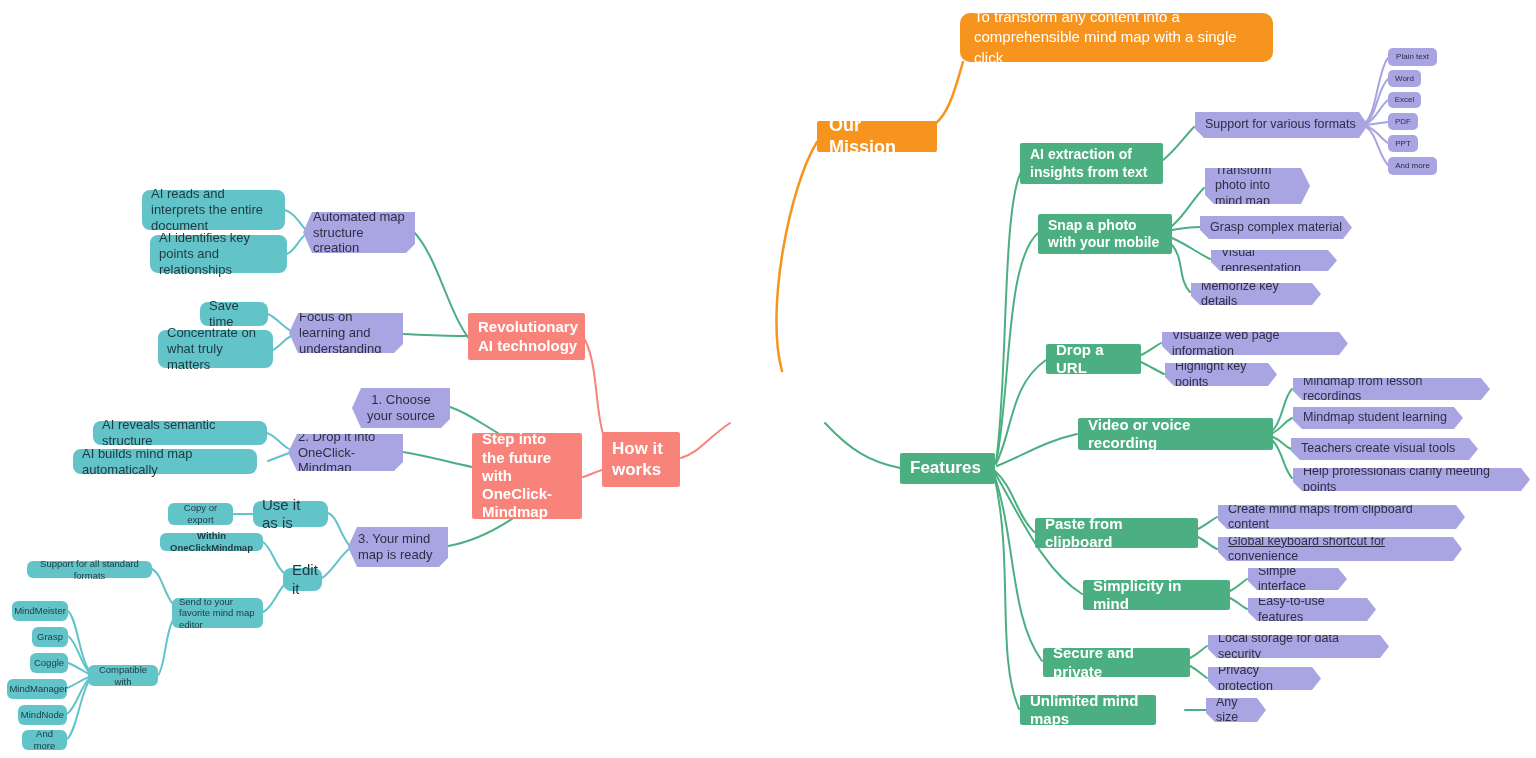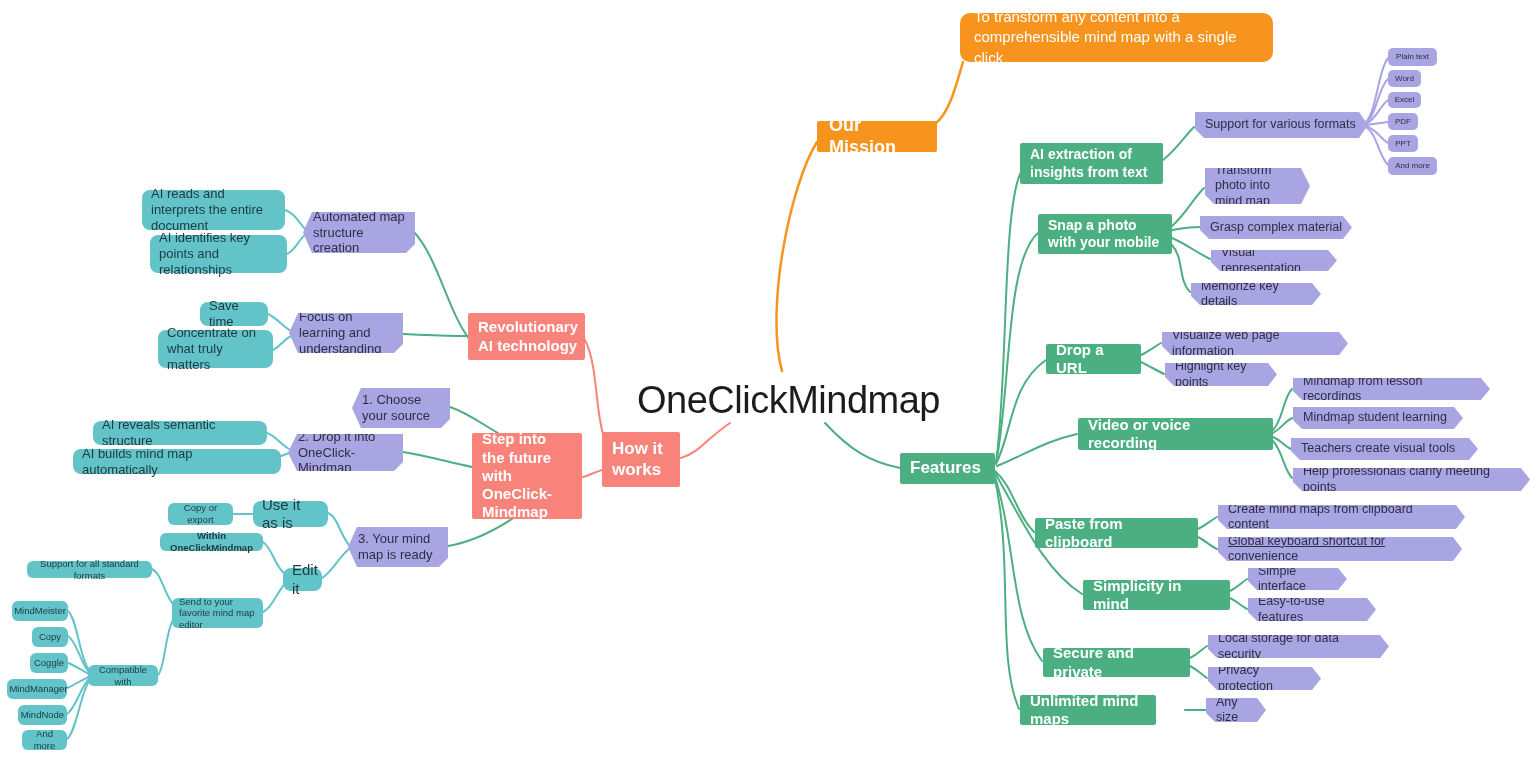--- a/index.html
+++ b/index.html
@@ -104,52 +104,51 @@
     <g stroke="#A9A4E2" stroke-width="2" fill="none" stroke-linecap="round">
       <path d="M1366,122 C1377,110 1378,70 1388,58"></path>
       <path d="M1366,123 C1377,114 1378,88 1388,79"></path>
       <path d="M1366,124 C1377,118 1380,106 1388,100"></path>
       <path d="M1366,125 L1388,122"></path>
       <path d="M1366,126 C1377,130 1380,138 1388,143"></path>
       <path d="M1366,127 C1377,134 1378,154 1388,165"></path>
     </g>
   </svg>
 
-  <div class="node root" style="left:637px;top:377px;">OneClickMindmap</div>
 
   <div class="node orange banner" style="left:960px;top:13px;width:313px;height:49px;">To transform any content into a comprehensible mind map with a single click</div>
   <div class="node orange" style="left:817px;top:121px;width:120px;height:31px;">Our Mission</div>
 
   <div class="node red lg" style="left:602px;top:432px;width:78px;height:55px;">How it works</div>
   <div class="node red" style="left:468px;top:313px;width:117px;height:47px;">Revolutionary AI technology</div>
   <div class="node red" style="left:472px;top:433px;width:110px;height:86px;">Step into the future with OneClick-Mindmap</div>
 
   <div class="node purple l" style="left:303px;top:212px;width:112px;height:41px;">Automated map structure creation</div>
   <div class="node teal" style="left:142px;top:190px;width:143px;height:40px;">AI reads and interprets the entire document</div>
   <div class="node teal" style="left:150px;top:235px;width:137px;height:38px;">AI identifies key points and relationships</div>
 
   <div class="node purple l" style="left:289px;top:313px;width:114px;height:40px;">Focus on learning and understanding</div>
   <div class="node teal" style="left:200px;top:302px;width:68px;height:24px;">Save time</div>
   <div class="node teal" style="left:158px;top:330px;width:115px;height:38px;">Concentrate on what truly matters</div>
 
-  <div class="node purple l" style="left:352px;top:388px;width:98px;height:40px;">1. Choose your source</div>
+  <div class="node purple l" style="left:352px;top:388px;width:98px;height:40px;text-align:center;">1. Choose your source</div>
   <div class="node purple l" style="left:288px;top:434px;width:115px;height:37px;">2. Drop it into OneClick-Mindmap</div>
   <div class="node teal" style="left:93px;top:421px;width:174px;height:24px;">AI reveals semantic structure</div>
-  <div class="node teal" style="left:73px;top:449px;width:208px;height:25px;">AI builds mind map automatically</div>
+  <div class="node teal" style="left:73px;top:449px;width:184px;height:25px;">AI builds mind map automatically</div>
 
   <div class="node purple l" style="left:348px;top:527px;width:100px;height:40px;">3. Your mind map is ready</div>
   <div class="node teal md" style="left:253px;top:501px;width:75px;height:26px;">Use it as is</div>
   <div class="node teal sm center" style="left:168px;top:503px;width:65px;height:22px;">Copy or export</div>
   <div class="node teal md" style="left:283px;top:568px;width:39px;height:23px;">Edit it</div>
   <div class="node teal sm center" style="left:160px;top:533px;width:103px;height:18px;font-weight:bold;">Within OneClickMindmap</div>
   <div class="node teal sm" style="left:172px;top:598px;width:91px;height:30px;">Send to your favorite mind map editor</div>
   <div class="node teal sm center" style="left:27px;top:561px;width:125px;height:17px;">Support for all standard formats</div>
   <div class="node teal sm center" style="left:88px;top:665px;width:70px;height:21px;">Compatible with</div>
   <div class="node teal sm center" style="left:12px;top:601px;width:56px;height:20px;">MindMeister</div>
-  <div class="node teal sm center" style="left:32px;top:627px;width:36px;height:20px;">Copy</div>
+  <div class="node teal sm center" style="left:32px;top:627px;width:36px;height:20px;">Grasp</div>
   <div class="node teal sm center" style="left:30px;top:653px;width:38px;height:20px;">Coggle</div>
   <div class="node teal sm center" style="left:7px;top:679px;width:60px;height:20px;padding-left:10px;">MindManager</div>
   <div class="node teal sm center" style="left:18px;top:705px;width:49px;height:20px;">MindNode</div>
   <div class="node teal sm center" style="left:22px;top:730px;width:45px;height:20px;">And more</div>
 
   <div class="node green lg" style="left:900px;top:453px;width:95px;height:31px;">Features</div>
 
   <div class="node green twoline" style="left:1020px;top:143px;width:143px;height:41px;">AI extraction of insights from text</div>
   <div class="node purple r std" style="left:1195px;top:112px;width:173px;height:26px;">Support for various formats</div>
   <div class="node purple tiny" style="left:1388px;top:48px;width:49px;height:18px;">Plain text</div>

